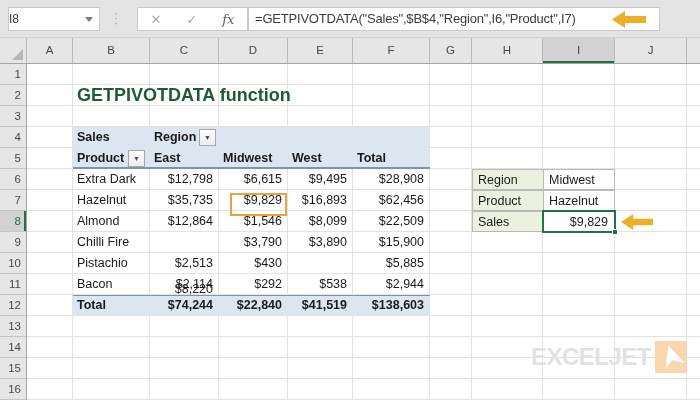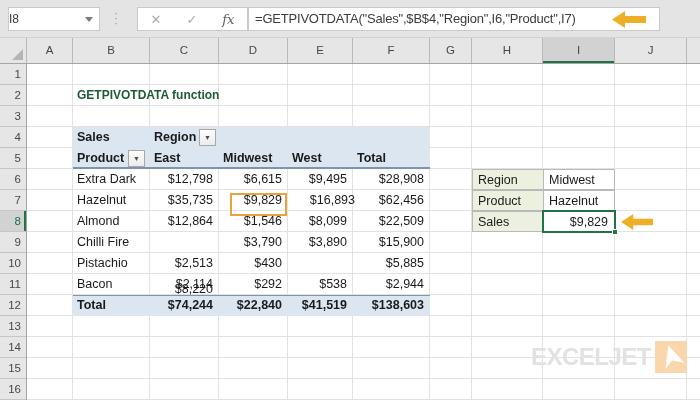--- a/index.html
+++ b/index.html
@@ -38,21 +38,21 @@
 
   
   #cells { left:27px; top:64px; width:673px; height:336px; background:#fff; }
   .vline { position:absolute; top:0; width:1px; height:336px; background:#E2E2E2; }
   .hline { position:absolute; left:0; width:673px; height:1px; background:#E2E2E2; }
 
   
   .cell { position:absolute; height:21px; line-height:21px; font-size:12.5px; color:#1A1A1A; white-space:nowrap; }
   .bold { font-weight:bold; }
   .num { text-align:right; }
-  #sheet-title { font-size:12px; font-weight:bold; color:#1D5B33; }
+  #sheet-title { font-size:18px; font-weight:bold; color:#1D5B33; }
   .bluebg { position:absolute; background:#DCE6F1; }
   .filterbtn { position:absolute; width:17px; height:17px; background:linear-gradient(#FDFDFD,#ECECEC);
                border:1px solid #A8A8A8; font-size:7px; color:#4D4D4D; text-align:center; line-height:15px; }
   #hl-box { border:2px solid #E8A33C; background:transparent; }
 
   
   .lk-cell { position:absolute; height:21px; line-height:20px; font-size:12.5px; color:#1A1A1A;
              border:1px solid #B9B9B9; padding-left:5px; background:#fff; }
   .lk-label { background:#EBF1DE; }
   .lk-num { text-align:right; padding-right:6px; padding-left:0; }
@@ -168,21 +168,21 @@
     <div class="abs cell bold" style="left: 292px; top: 148px;">West</div>
     <div class="abs cell bold" style="left: 357px; top: 148px;">Total</div>
     <div class="abs cell" style="left: 77px; top: 169px;">Extra Dark</div>
     <div class="abs cell num" style="left: 150px; top: 169px; width: 63px;">$12,798</div>
     <div class="abs cell num" style="left: 219px; top: 169px; width: 63px;">$6,615</div>
     <div class="abs cell num" style="left: 288px; top: 169px; width: 59px;">$9,495</div>
     <div class="abs cell num" style="left: 353px; top: 169px; width: 71px;">$28,908</div>
     <div class="abs cell" style="left: 77px; top: 190px;">Hazelnut</div>
     <div class="abs cell num" style="left: 150px; top: 190px; width: 63px;">$35,735</div>
     <div class="abs cell num" style="left: 219px; top: 190px; width: 63px;">$9,829</div>
-    <div class="abs cell num" style="left: 296px; top: 190px; width: 59px; padding-left: 12px;">$16,893</div>
+    <div class="abs cell num" style="left: 288px; top: 190px; width: 59px; padding-left: 12px;">$16,893</div>
     <div class="abs cell num" style="left: 353px; top: 190px; width: 71px;">$62,456</div>
     <div class="abs cell" style="left: 77px; top: 211px;">Almond</div>
     <div class="abs cell num" style="left: 150px; top: 211px; width: 63px;">$12,864</div>
     <div class="abs cell num" style="left: 219px; top: 211px; width: 63px;">$1,546</div>
     <div class="abs cell num" style="left: 288px; top: 211px; width: 59px;">$8,099</div>
     <div class="abs cell num" style="left: 353px; top: 211px; width: 71px;">$22,509</div>
     <div class="abs cell" style="left: 77px; top: 232px;">Chilli Fire</div>
     <div class="abs cell num" style="left: 150px; top: 232px; width: 63px; margin-top: 47px;">$8,220</div>
     <div class="abs cell num" style="left: 219px; top: 232px; width: 63px; text-align: right;">$3,790</div>
     <div class="abs cell num" style="left: 288px; top: 232px; width: 59px;">$3,890</div>

